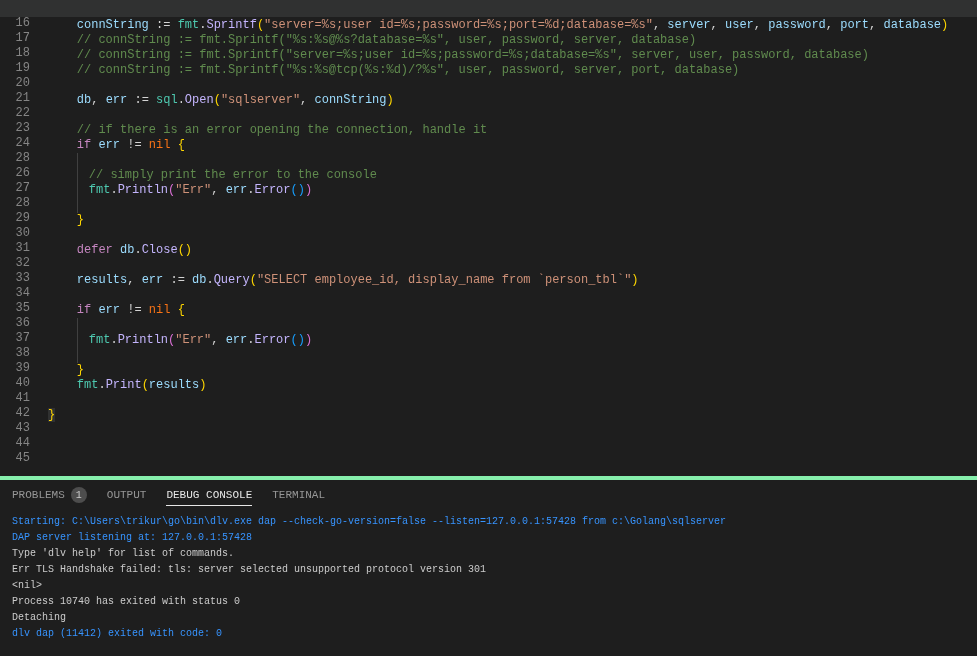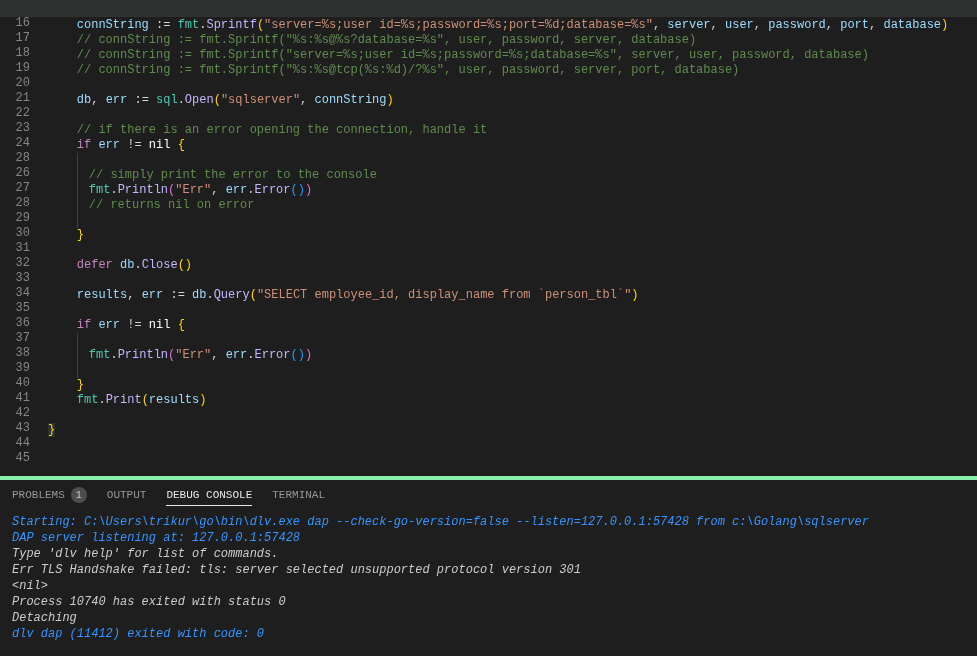--- a/index.html
+++ b/index.html
@@ -56,21 +56,21 @@
     .pkg { color: #4ec9b0; }
     .str { color: #ce9178; }
     .comment { color: #608b4e; }
     .keyword2 { color: #c586c0; }
     .punct { color: #d4d4d4; }
     .dot { color: #d4d4d4; }
     .call { color: #c4b5fd; }
     .brace { color: #ffd700; }
     .brace2 { color: #da70d6; }
     .brace3 { color: #179fff; }
-    .nil { color: #ffffff; font-family: Liberation Mono, monospace; }
+    .nil { color: #f97316; font-family: Liberation Mono, monospace; }
     
     .top-highlight {
       background: rgba(90, 93, 94, 0.31);
       position: absolute;
       top: 0;
       left: 0;
       right: 0;
       height: 17px;
     }
 
@@ -108,24 +108,23 @@
       border-radius: 8px;
       width: 16px;
       height: 16px;
       display: inline-flex;
       align-items: center;
       justify-content: center;
       font-size: 10px;
     }
     .console {
       padding: 4px 12px;
-      font-size: 12px;
+      font-size: 10px;
       line-height: 16px;
       color: #cccccc;
-      font-style: italic;
     }
     .console .cline {
       white-space: pre;
     }
     .console .info { color: #3794ff; }
     .console .output { color: #cccccc; }
   </style>
 </head>
 <body>
 
@@ -171,21 +170,20 @@
     <div class="line">    <span class="comment">// connString := fmt.Sprintf("server=%s;user id=%s;password=%s;database=%s", server, user, password, database)</span></div>
     <div class="line">    <span class="comment">// connString := fmt.Sprintf("%s:%s@tcp(%s:%d)/?%s", user, password, server, port, database)</span></div>
     <div class="line"></div>
     <div class="line">    <span class="decl">db</span><span class="punct">, </span><span class="decl">err</span><span class="op"> := </span><span class="pkg">sql</span><span class="dot">.</span><span class="call">Open</span><span class="brace">(</span><span class="str">"sqlserver"</span><span class="punct">, </span><span class="decl">connString</span><span class="brace">)</span></div>
     <div class="line"></div>
     <div class="line">    <span class="comment">// if there is an error opening the connection, handle it</span></div>
     <div class="line">    <span class="keyword2">if</span><span> </span><span class="decl">err</span><span class="op"> != </span><span class="nil">nil</span><span> </span><span class="brace">{</span></div>
     <div class="line">    <span class="indent-guide"></span></div>
     <div class="line">    <span class="indent-guide"></span><span class="comment">// simply print the error to the console</span></div>
     <div class="line">    <span class="indent-guide"></span><span class="pkg">fmt</span><span class="dot">.</span><span class="call">Println</span><span class="brace2">(</span><span class="str">"Err"</span><span class="punct">, </span><span class="decl">err</span><span class="dot">.</span><span class="call">Error</span><span class="brace3">(</span><span class="brace3">)</span><span class="brace2">)</span></div>
-    <div class="line">    <span class="indent-guide"></span><span class="comment">// returns nil on error</span></div>
     <div class="line">    <span class="indent-guide"></span></div>
     <div class="line">    <span class="brace">}</span></div>
     <div class="line"></div>
     <div class="line">    <span class="keyword2">defer</span><span> </span><span class="decl">db</span><span class="dot">.</span><span class="call">Close</span><span class="brace">(</span><span class="brace">)</span></div>
     <div class="line"></div>
     <div class="line">    <span class="decl">results</span><span class="punct">, </span><span class="decl">err</span><span class="op"> := </span><span class="decl">db</span><span class="dot">.</span><span class="call">Query</span><span class="brace">(</span><span class="str">"SELECT employee_id, display_name from `person_tbl`"</span><span class="brace">)</span></div>
     <div class="line"></div>
     <div class="line">    <span class="keyword2">if</span><span> </span><span class="decl">err</span><span class="op"> != </span><span class="nil">nil</span><span> </span><span class="brace">{</span></div>
     <div class="line">    <span class="indent-guide"></span></div>
     <div class="line">    <span class="indent-guide"></span><span class="pkg">fmt</span><span class="dot">.</span><span class="call">Println</span><span class="brace2">(</span><span class="str">"Err"</span><span class="punct">, </span><span class="decl">err</span><span class="dot">.</span><span class="call">Error</span><span class="brace3">(</span><span class="brace3">)</span><span class="brace2">)</span></div>

